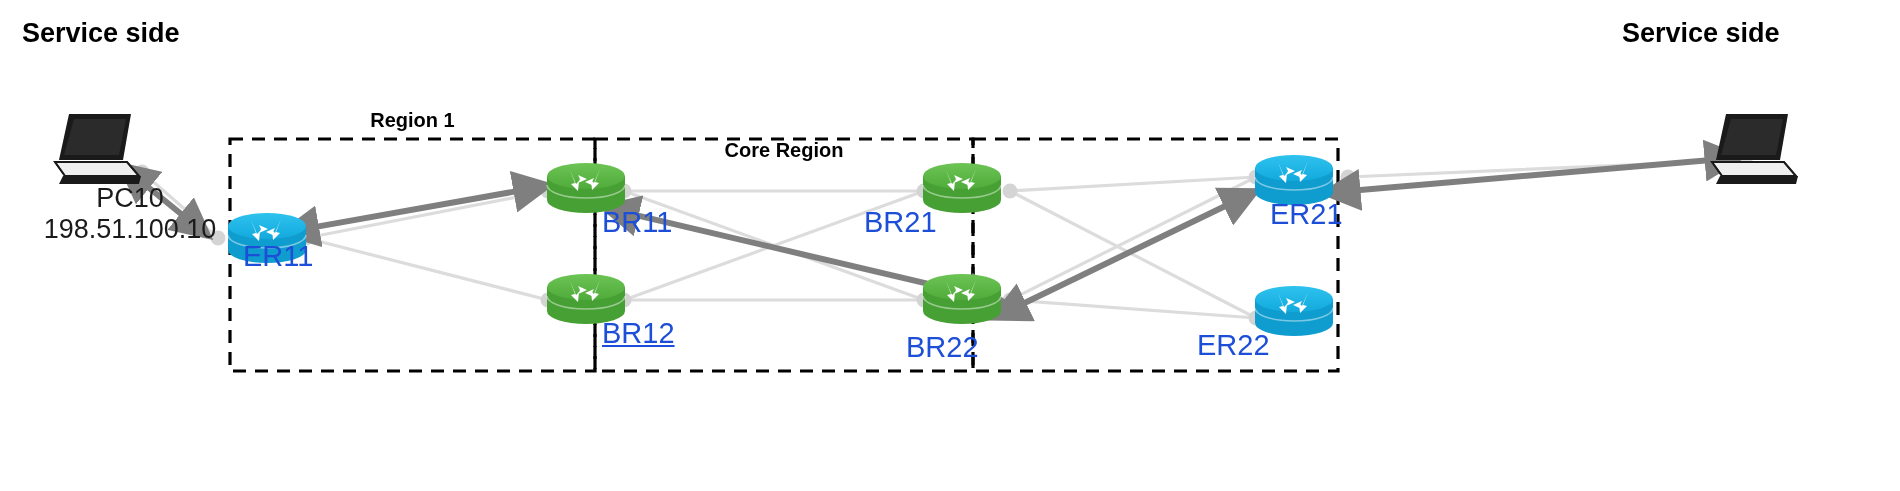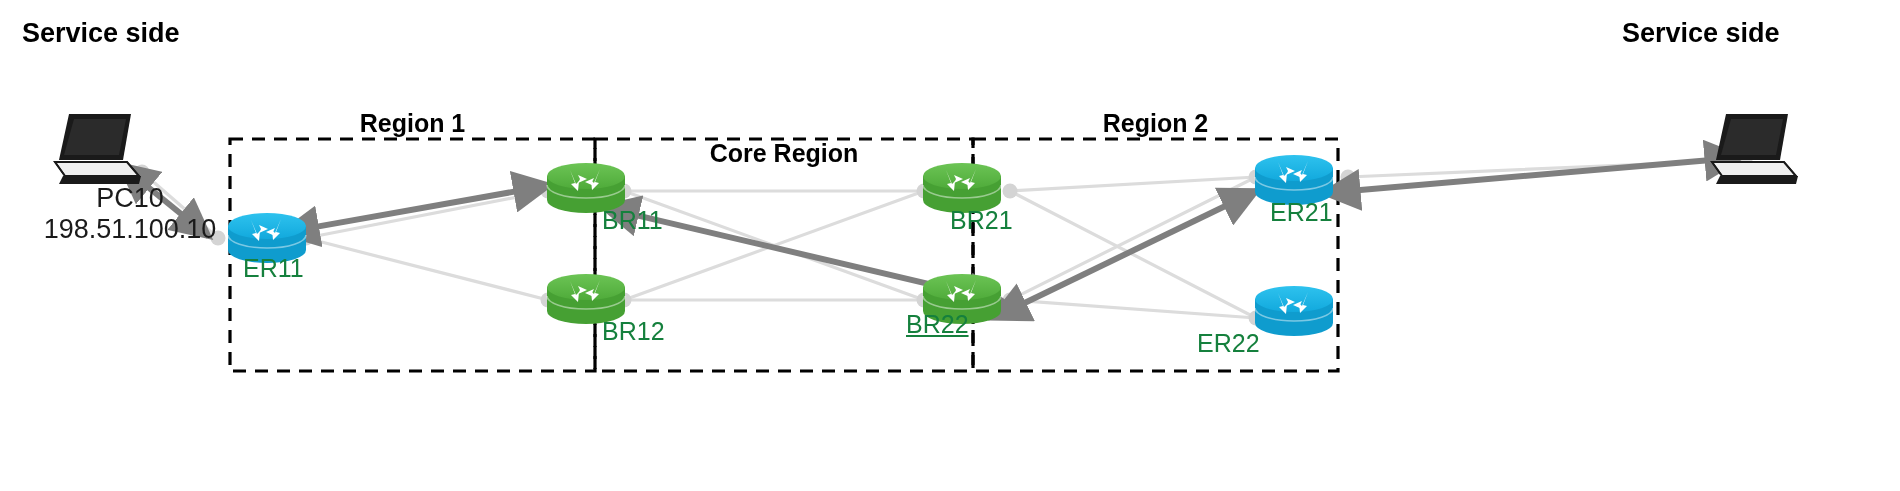--- a/index.html
+++ b/index.html
@@ -27,31 +27,31 @@
   .hdr-label {
     position: absolute;
     font-size: 27px;
     font-weight: bold;
     color: #000000;
     white-space: nowrap;
     letter-spacing: 0px;
   }
   .region-title {
     position: absolute;
-    font-size: 25px;
+    font-size: 20px;
     font-weight: bold;
     color: #000000;
     white-space: nowrap;
     text-align: center;
   }
   .node-label {
     position: absolute;
-    font-size: 25px;
+    font-size: 29px;
     font-weight: normal;
-    color: #15803d;
+    color: #1d4ed8;
     white-space: nowrap;
   }
   .pc-label {
     position: absolute;
     font-size: 27px;
     font-weight: normal;
     color: #1a1a1a;
     white-space: nowrap;
     text-align: center;
   }
@@ -217,30 +217,29 @@
           <path d="M8,64 L86,64 L84,72 L4,72 Z" fill="#1a1a1a"></path>
         </g>
       </g>
   </svg>
 
   <div class="hdr-label" style="left:22px; top:18px;">Service side</div>
   <div class="hdr-label" style="left:1622px; top:18px;">Service side</div>
 
   <div class="region-title" style="left:230px; top:109px; width:365px;">Region 1</div>
   <div class="region-title" style="left:595px; top:109px; width:378px;margin-top:30px;">Core Region</div>
-  <div class="region-title" style="left:973px; top:109px; width:365px;">Region 2</div>
 
   <div class="pc-label" style="left:0px; top:183px; width:240px;padding-left:10px;">
     <div>PC10</div>
     <div>198.51.100.10</div>
   </div>
   <div class="pc-label" style="left:1640px; top:183px; width:240px;">
   </div>
 
-  <div class="node-label" style="left:243px; top:254px;">ER11</div>
+  <div class="node-label" style="left:243px; top:240px;">ER11</div>
   <div class="node-label" style="left:602px; top:206px;">BR11</div>
-  <div class="node-label" style="left:602px; top:317px;">BR12</div>
-  <div class="node-label" style="left:950px; top:206px;">BR21</div>
-  <div class="node-label" style="left:906px; top:310px;text-decoration:underline;">BR22</div>
+  <div class="node-label" style="left:602px; top:317px;text-decoration:underline;">BR12</div>
+  <div class="node-label" style="left:864px; top:206px;">BR21</div>
+  <div class="node-label" style="left:906px; top:331px;">BR22</div>
   <div class="node-label" style="left:1270px; top:198px;text-align:right;">ER21</div>
   <div class="node-label" style="left:1197px; top:329px;">ER22</div>
 
 </div>
 
 </body></html>

